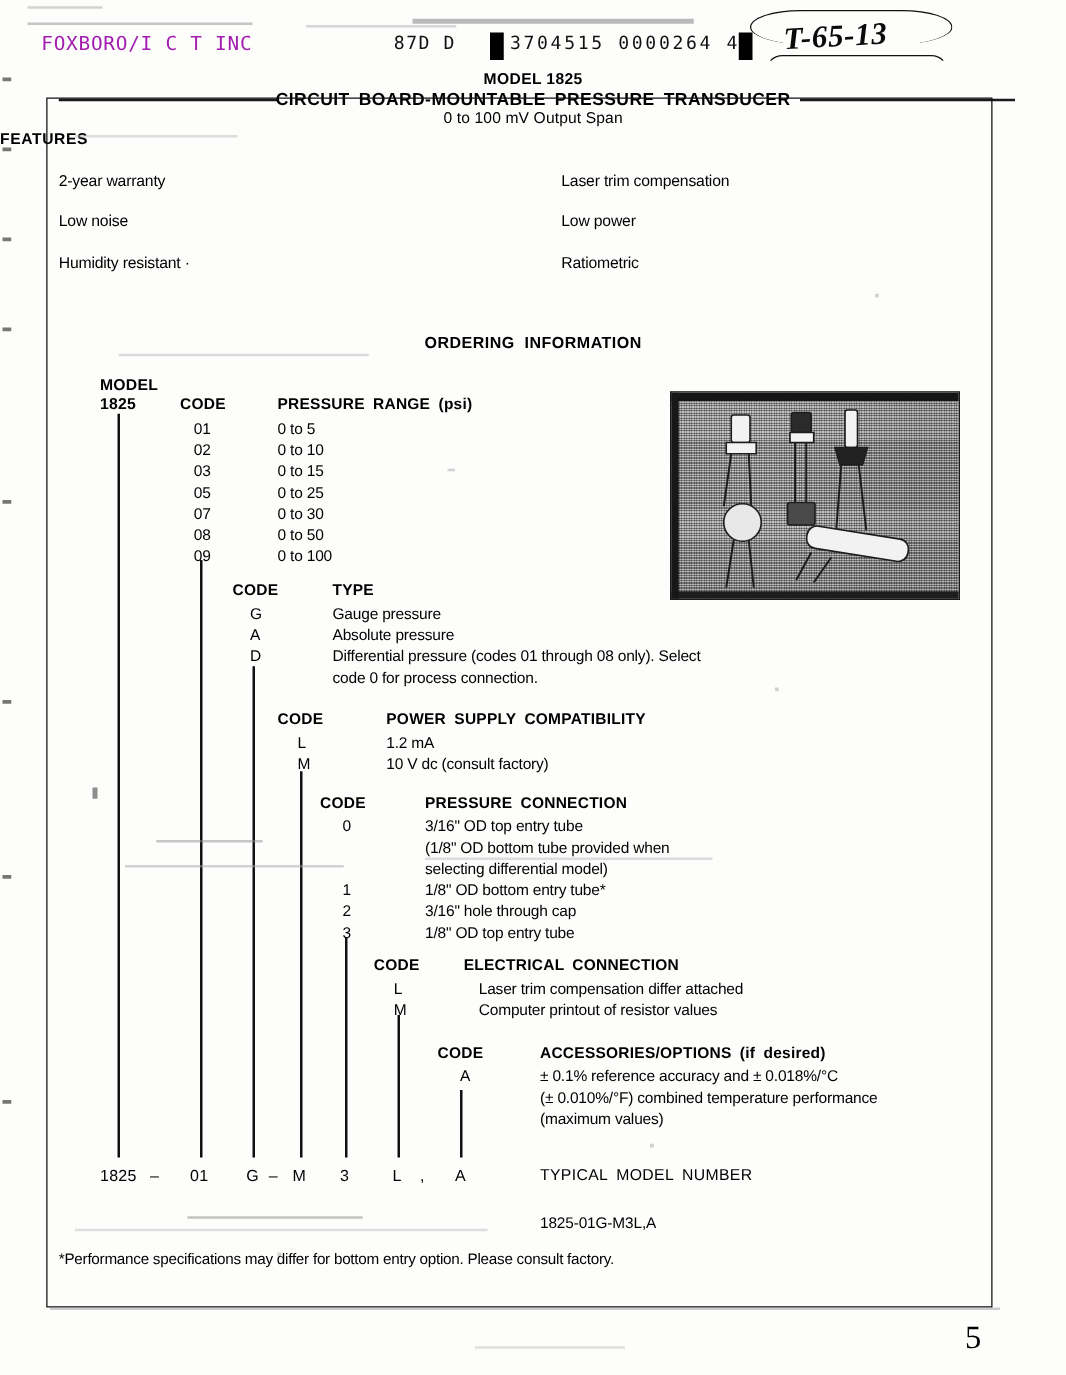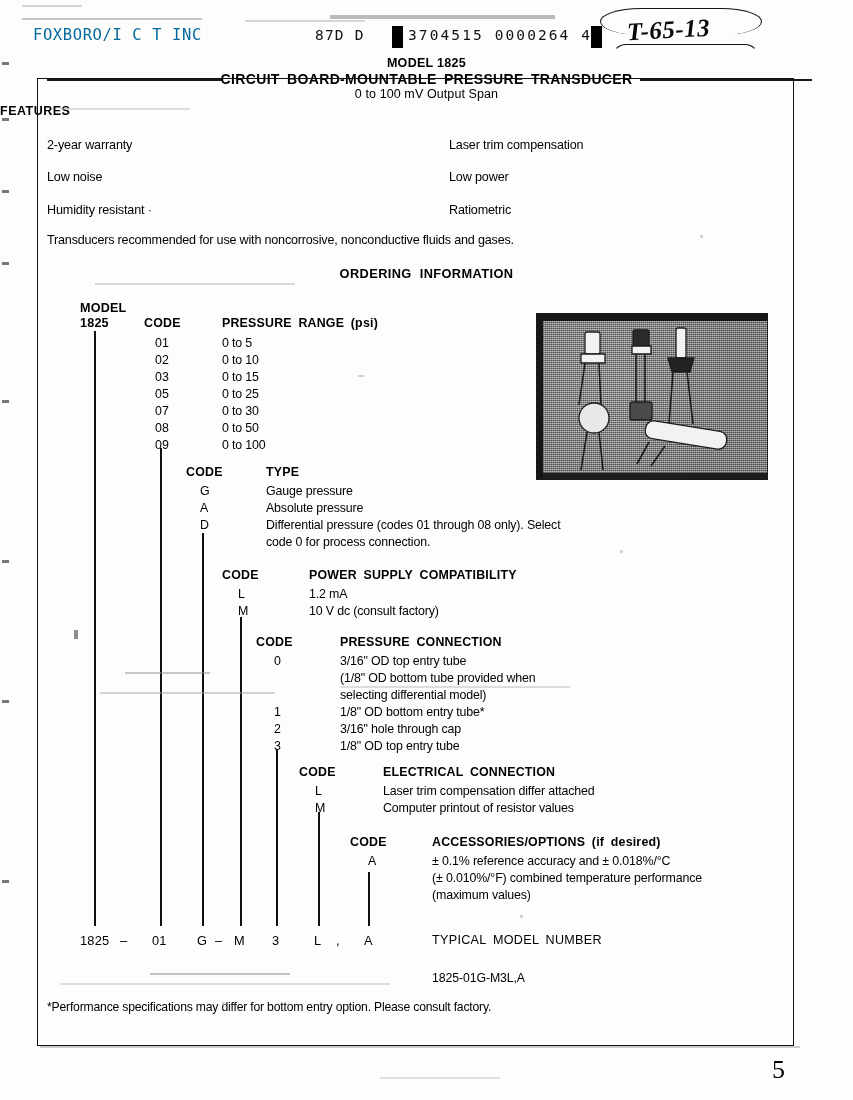--- a/index.html
+++ b/index.html
@@ -14,21 +14,21 @@
   }
   .page{position:absolute;inset:0;}
 
   
   .ocr-row{
     position:absolute;left:0;top:26px;width:853px;height:28px;
   }
   .ocr-company{
     position:absolute;left:33px;top:0px;
     font-family:"DejaVu Sans Mono","Liberation Mono",monospace;
-    font-size:15.5px;letter-spacing:.6px;color:#0369a1;white-space:nowrap;
+    font-size:15.5px;letter-spacing:.6px;color:#a21caf;white-space:nowrap;
   }
   .ocr-code{
     position:absolute;left:315px;top:1px;
     font-family:"DejaVu Sans Mono","Liberation Mono",monospace;
     font-size:14.5px;letter-spacing:1.2px;color:#111;white-space:nowrap;
   }
   .ocr-bar{position:absolute;background:#000;}
   .ocr-num{
     position:absolute;left:408px;top:1px;
     font-family:"DejaVu Sans Mono","Liberation Mono",monospace;
@@ -176,21 +176,20 @@
 
   <div class="subtitle">0 to 100 mV Output Span</div>
   <div class="features-hd">FEATURES</div>
 
   <div class="feat feat-l" style="top:138px;">2-year warranty</div>
   <div class="feat feat-l" style="top:170px;">Low noise</div>
   <div class="feat feat-l" style="top:203px;">Humidity resistant ·</div>
   <div class="feat feat-r" style="top:138px;">Laser trim compensation</div>
   <div class="feat feat-r" style="top:170px;">Low power</div>
   <div class="feat feat-r" style="top:203px;">Ratiometric</div>
-  <div class="feat-note">Transducers recommended for use with noncorrosive, nonconductive fluids and gases.</div>
 
   <div class="ordering-hd">ORDERING  INFORMATION</div>
 
   <div class="modelword">MODEL</div>
   <div class="modelnum">1825</div>
 
   <div class="blk" style="left:144px;top:316px;">
     <div class="hd" style="position:absolute;left:0;top:0;">CODE</div>
     <div class="hd" style="position:absolute;left:78px;top:0;">PRESSURE  RANGE  (psi)</div>
 
@@ -244,21 +243,21 @@
     <div class="code-col" style="left:18px;top:70px;">1</div>
     <div class="val-col" style="left:84px;top:70px;">1/8" OD bottom entry tube*</div>
     <div class="code-col" style="left:18px;top:87px;">2</div>
     <div class="val-col" style="left:84px;top:87px;">3/16" hole through cap</div>
     <div class="code-col" style="left:18px;top:104px;">3</div>
     <div class="val-col" style="left:84px;top:104px;">1/8" OD top entry tube</div>
   </div>
 
   <div class="blk" style="left:299px;top:765px;">
     <div class="hd" style="position:absolute;left:0;top:0;">CODE</div>
-    <div class="hd" style="position:absolute;left:84px;top:0;">ELECTRICAL  CONNECTION</div>
+    <div class="hd" style="position:absolute;left:72px;top:0;">ELECTRICAL  CONNECTION</div>
 
     <div class="code-col" style="left:16px;top:19px;">L</div>
     <div class="val-col" style="left:84px;top:19px;">Laser trim compensation differ attached</div>
     <div class="code-col" style="left:16px;top:36px;">M</div>
     <div class="val-col" style="left:84px;top:36px;">Computer printout of resistor values</div>
   </div>
 
   <div class="blk" style="left:350px;top:835px;">
     <div class="hd" style="position:absolute;left:0;top:0;">CODE</div>
     <div class="hd" style="position:absolute;left:82px;top:0;">ACCESSORIES/OPTIONS  (if desired)</div>

